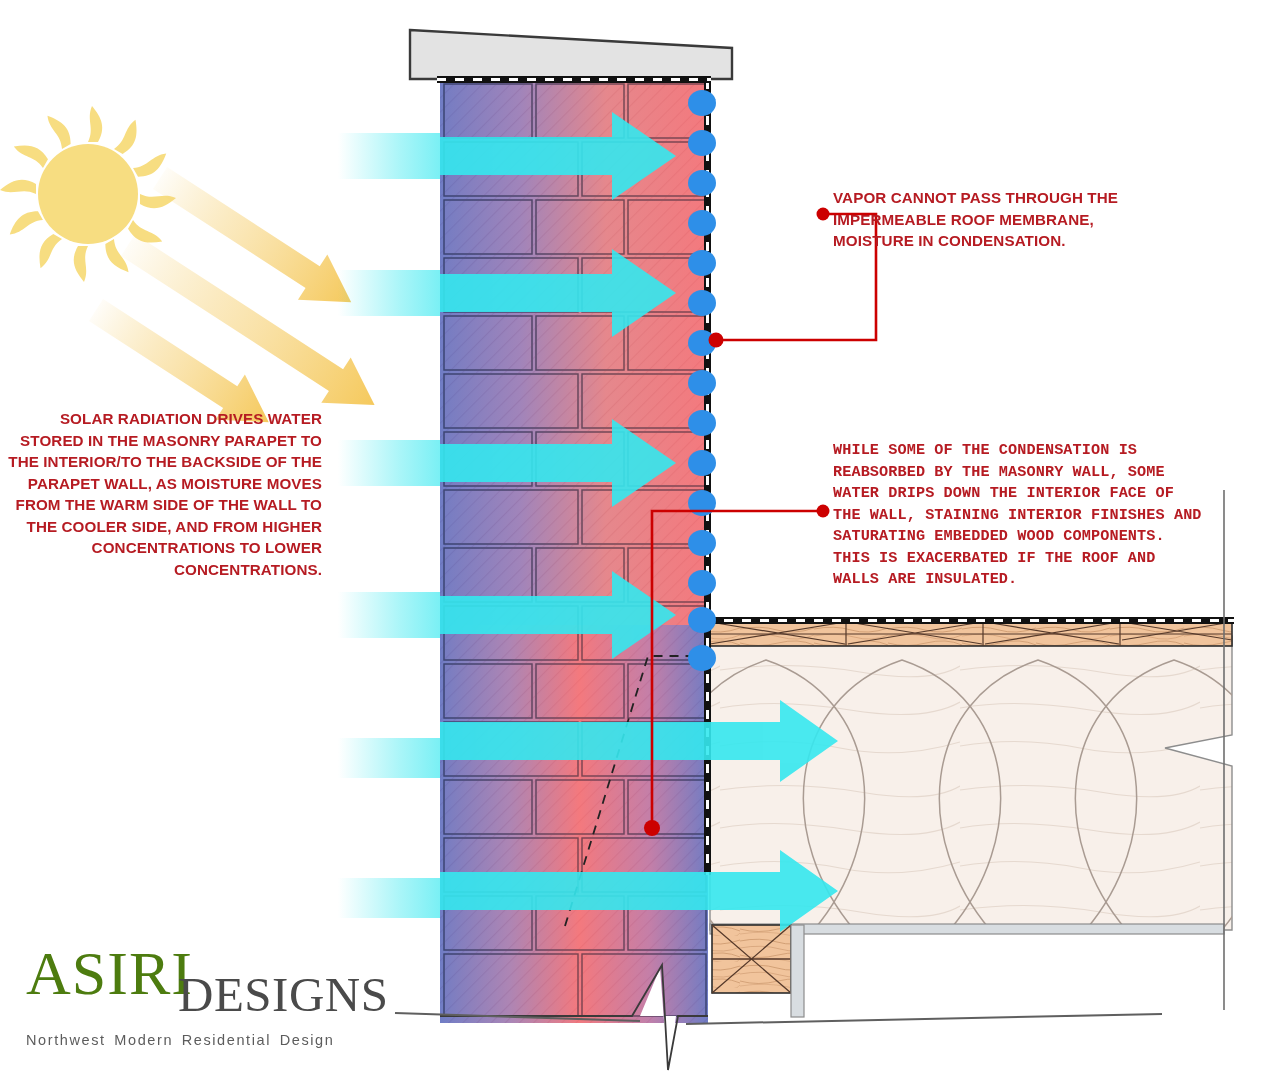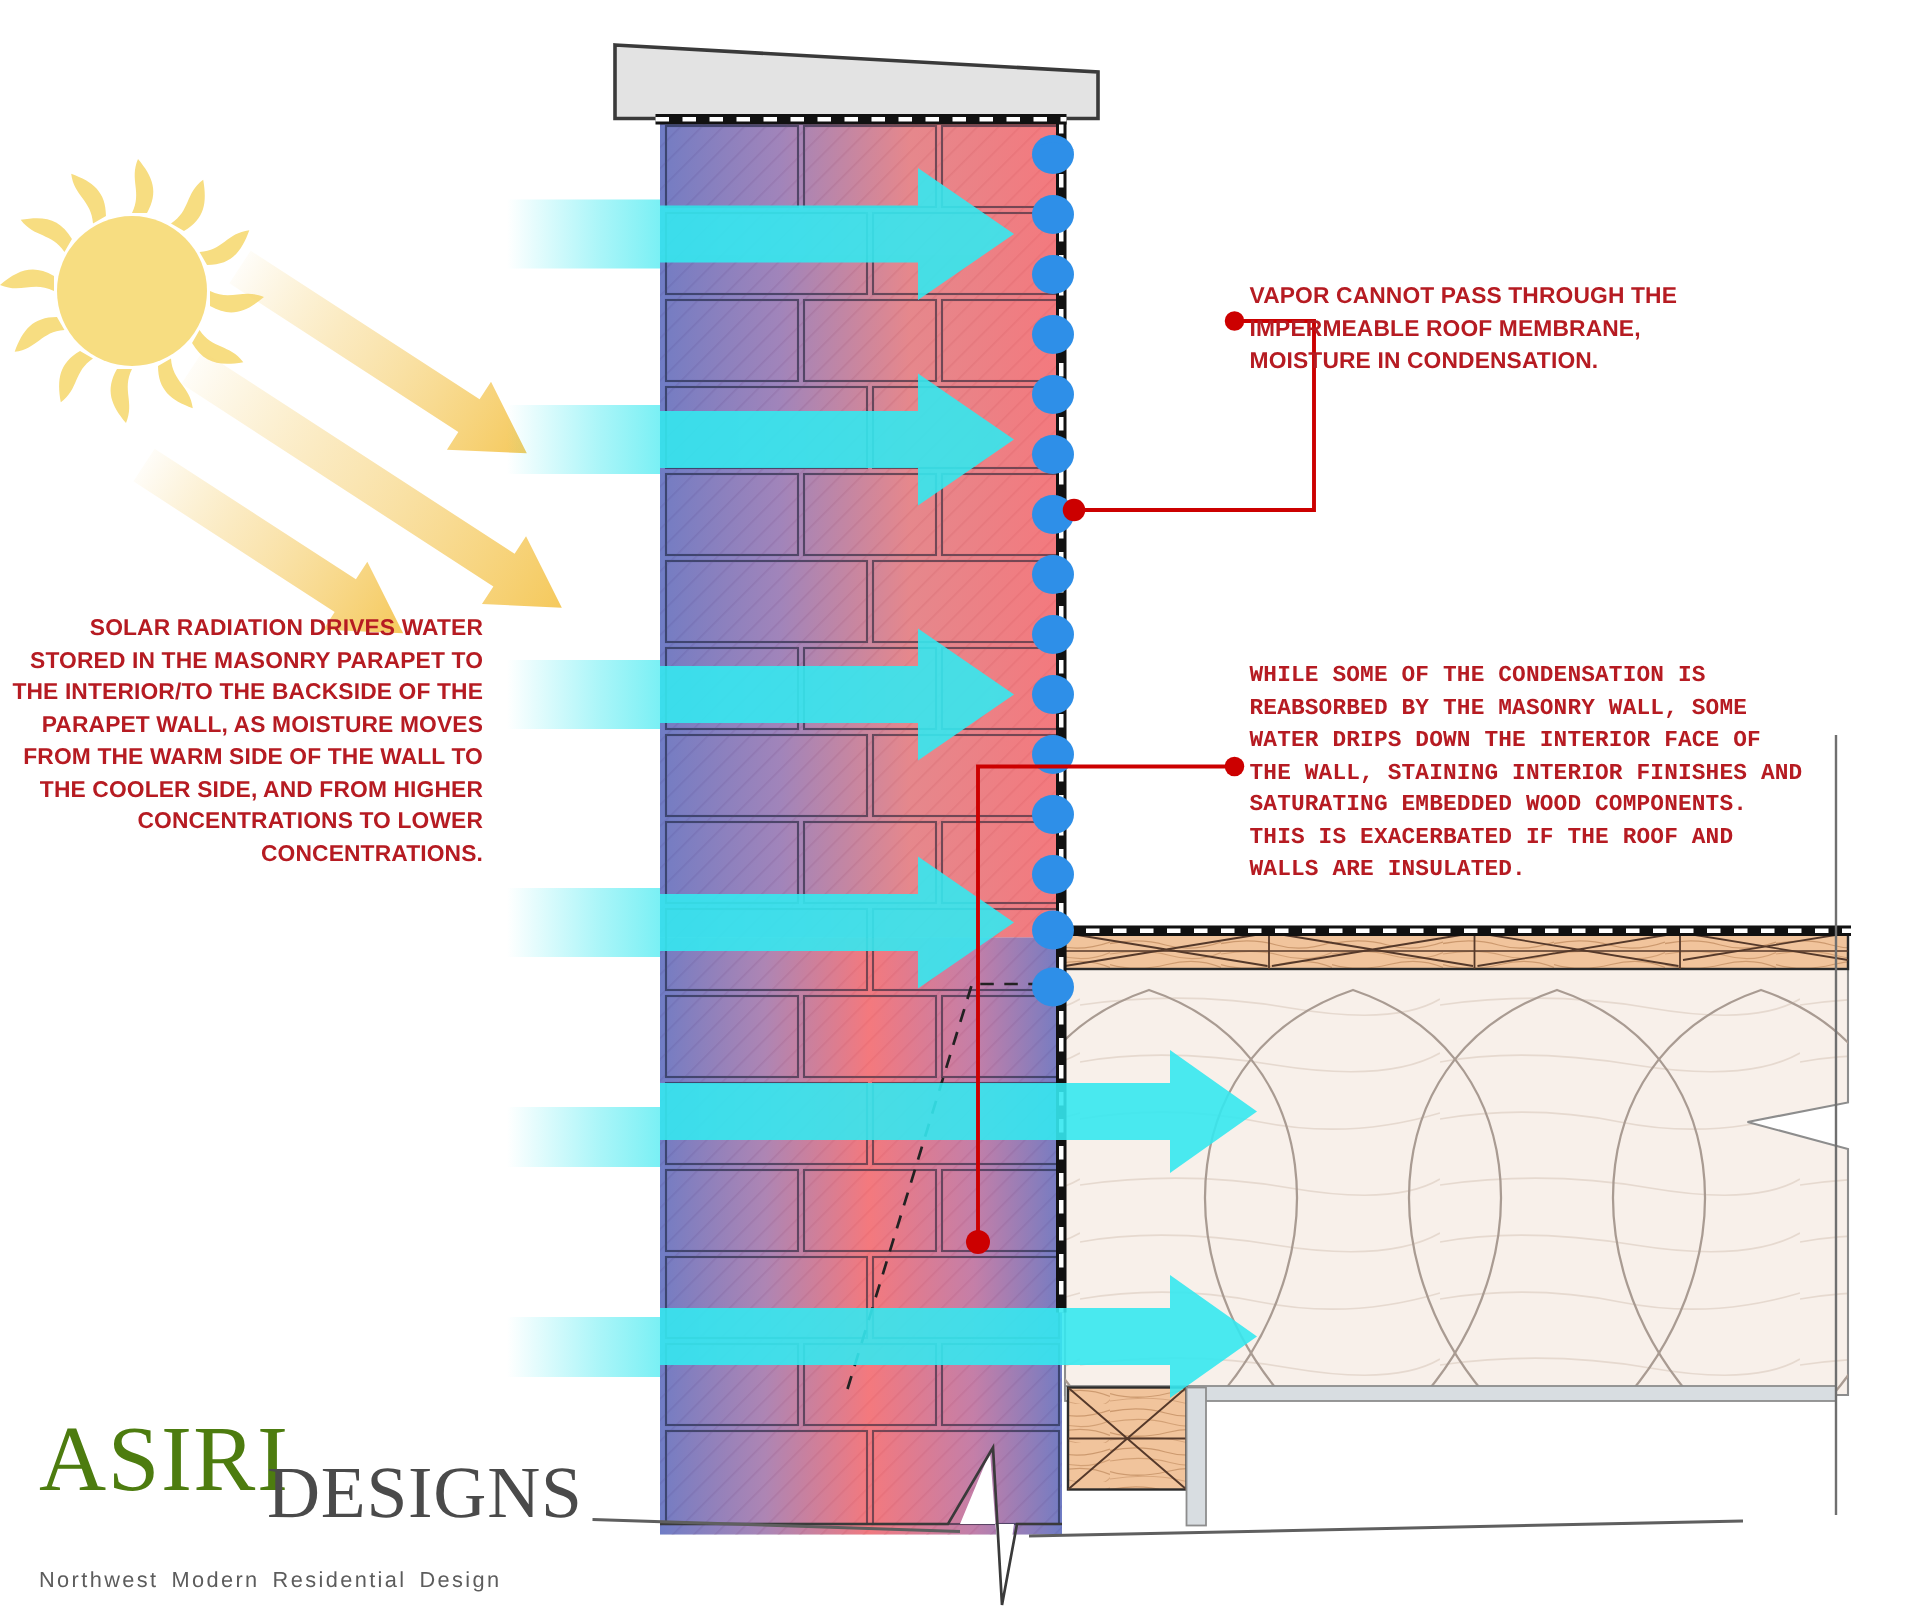--- a/index.html
+++ b/index.html
@@ -75,21 +75,21 @@
   }
   .logo-designs {
     position: absolute;
     left: 152px;
     top: 22px;
     font-size: 49px;
     letter-spacing: 0.5px;
     color: #4a4a4a;
   }
   .logo-tagline {
-    margin-top: 40px;
+    margin-top: 26px;
     font-family: "Liberation Sans", sans-serif;
     font-size: 14.5px;
     color: #5c5c5c;
     letter-spacing: 1.6px;
     word-spacing: 3px;
   }
 </style>
 </head>
 <body>
 

